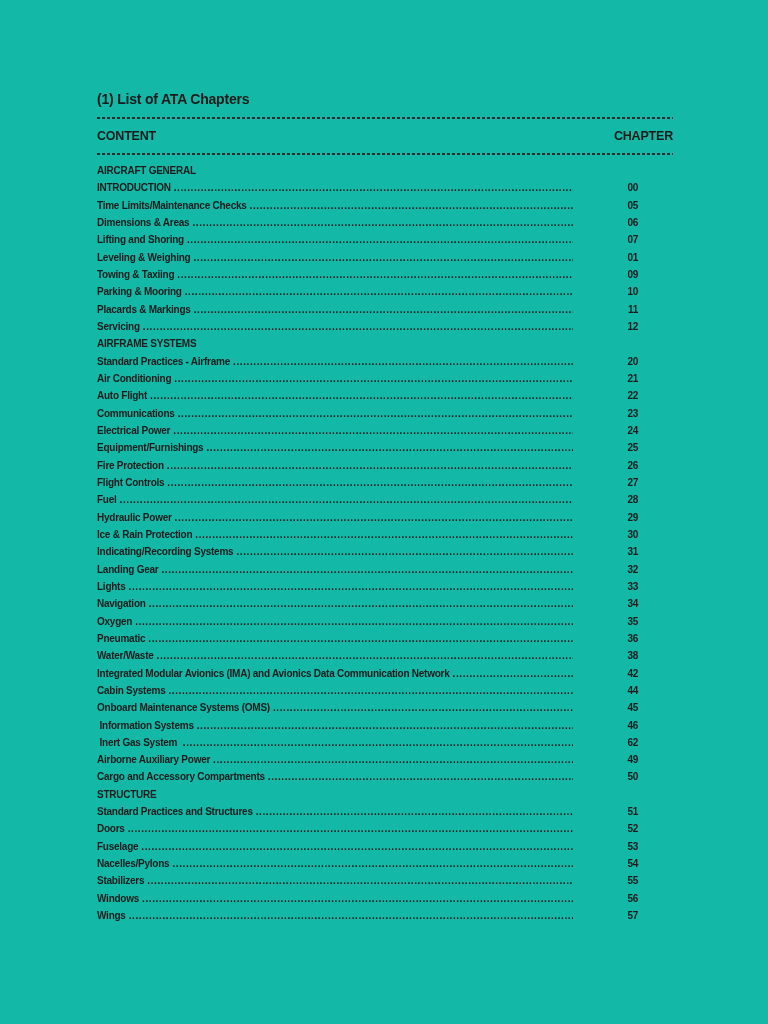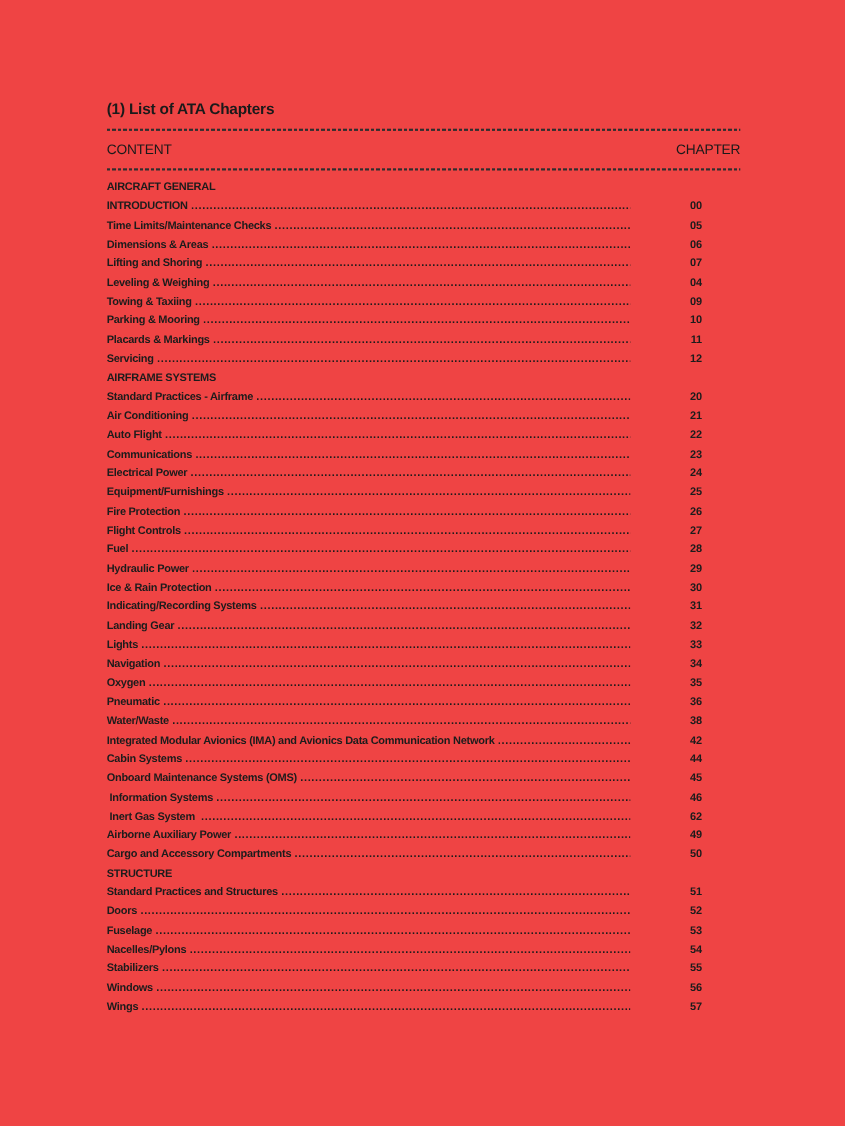--- a/index.html
+++ b/index.html
@@ -6,21 +6,21 @@
   body {
     width: 768px; height: 1024px;
     background: #ffffff;
     font-family: "Liberation Sans", sans-serif;
     color: #1c1c1c;
     overflow: hidden;
   }
   .page {
     position: relative;
     width: 768px; height: 1024px;
-    background: #ef4444;
+    background: #14b8a6;
   }
   .doc-title {
     position: absolute;
     left: 97px; top: 91px;
     font-size: 14px; font-weight: 700;
     letter-spacing: -0.2px;
     color: #1a1a1a;
     white-space: pre;
   }
   .sep {
@@ -29,21 +29,21 @@
     background: repeating-linear-gradient(90deg,
       #2e2e2e 0px, #2e2e2e 3px,
       transparent 3px, transparent 5px);
   }
   .sep-1 { top: 117px; }
   .sep-2 { top: 153px; }
   .col-header-row {
     position: absolute;
     left: 97px; top: 129px; width: 576px;
     display: flex; justify-content: space-between; align-items: baseline;
-    font-size: 12.5px; font-weight: 400;
+    font-size: 12.5px; font-weight: 700;
     letter-spacing: -0.2px;
     color: #1a1a1a;
   }
   .toc {
     position: absolute;
     left: 97px; top: 162px; width: 541px;
     font-size: 10px; font-weight: 700;
     letter-spacing: -0.25px;
     line-height: 17.33px;
     color: #1c1c1c;
@@ -111,21 +111,21 @@
       <span class="entry-chapter">06</span>
     </div>
       <div class="toc-entry">
       <span class="entry-label">Lifting and Shoring</span>
       <span class="entry-leader"></span>
       <span class="entry-chapter">07</span>
     </div>
       <div class="toc-entry">
       <span class="entry-label">Leveling &amp; Weighing</span>
       <span class="entry-leader"></span>
-      <span class="entry-chapter">04</span>
+      <span class="entry-chapter">01</span>
     </div>
       <div class="toc-entry">
       <span class="entry-label">Towing &amp; Taxiing</span>
       <span class="entry-leader"></span>
       <span class="entry-chapter">09</span>
     </div>
       <div class="toc-entry">
       <span class="entry-label">Parking &amp; Mooring</span>
       <span class="entry-leader"></span>
       <span class="entry-chapter">10</span>

